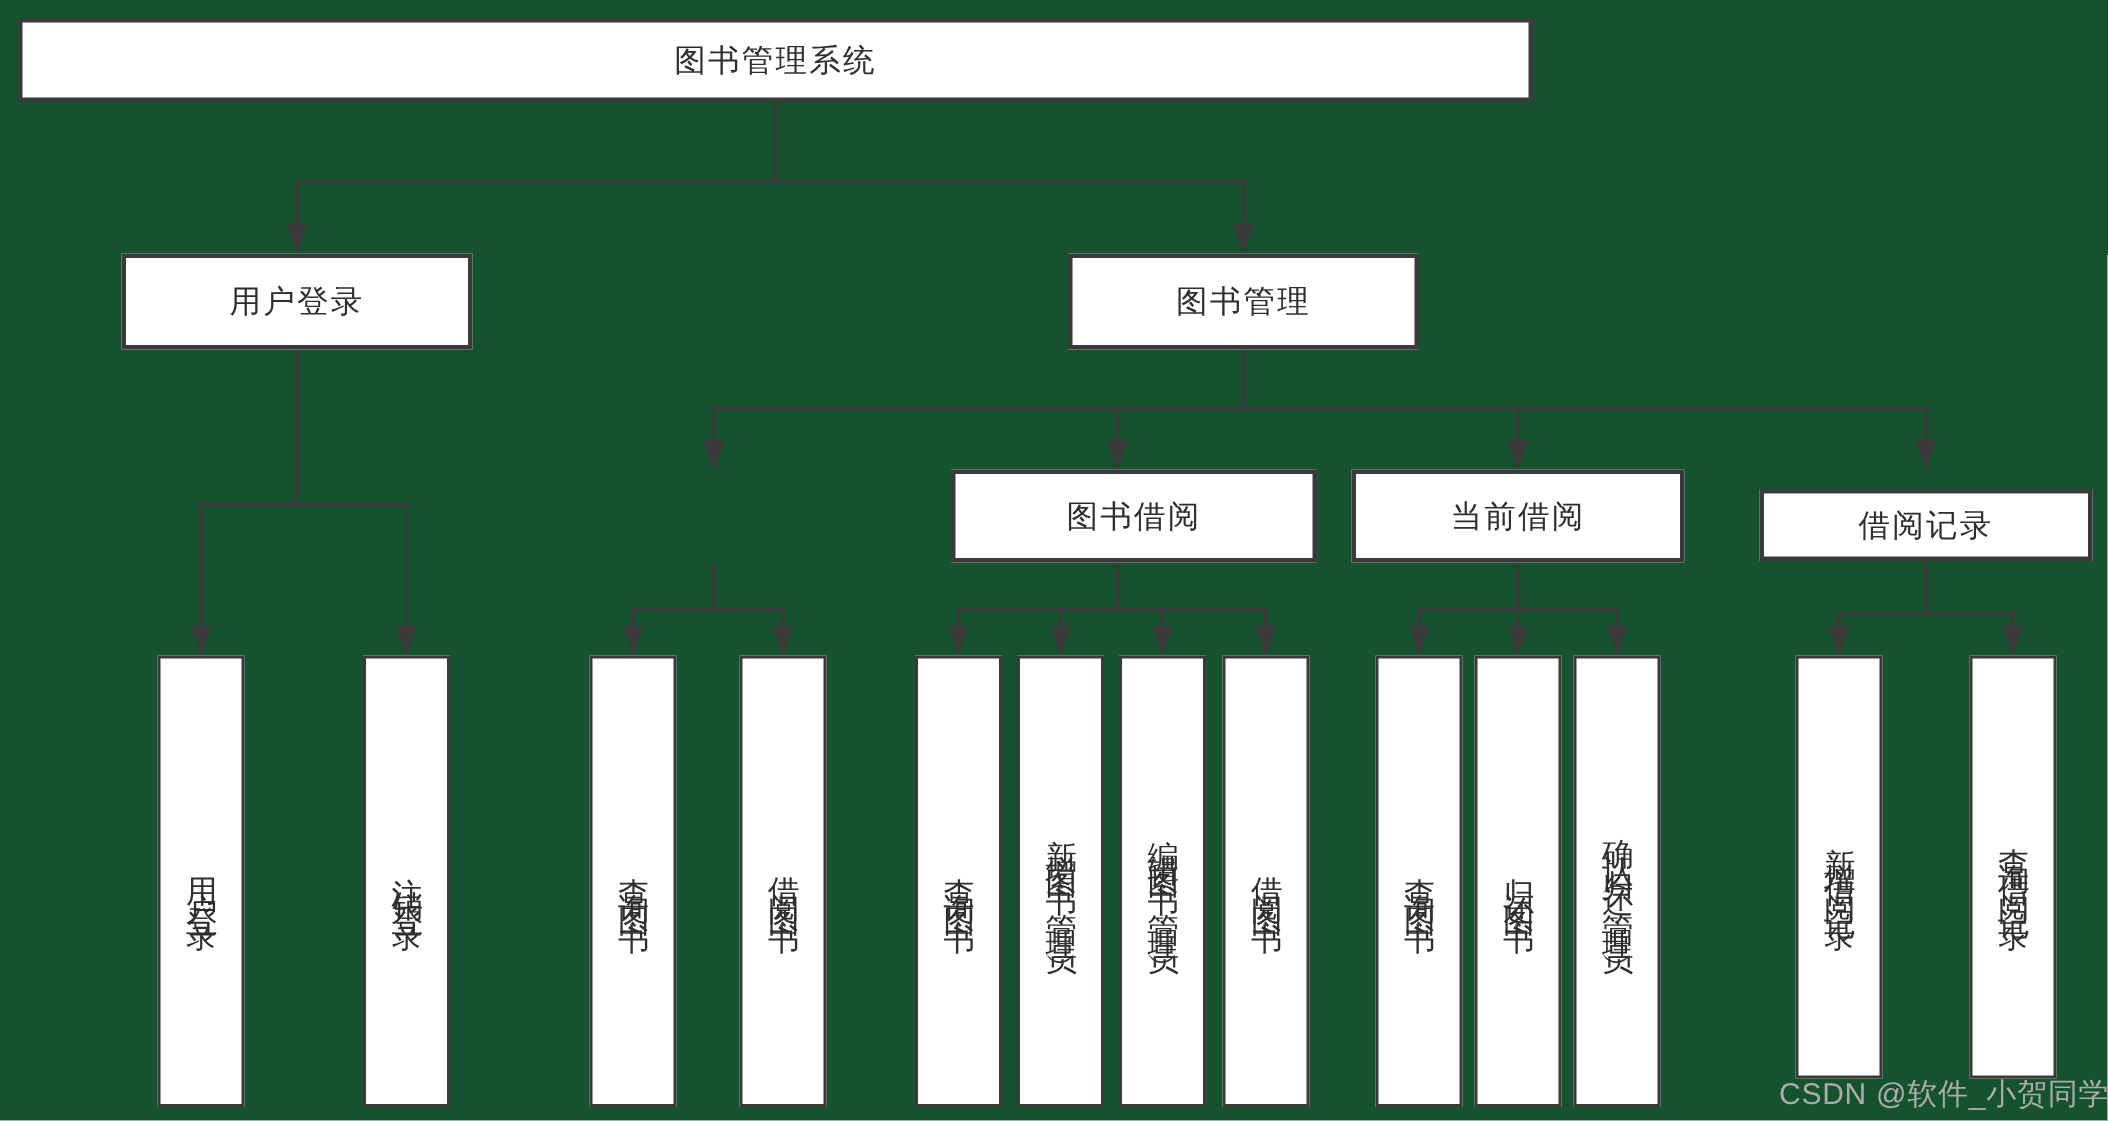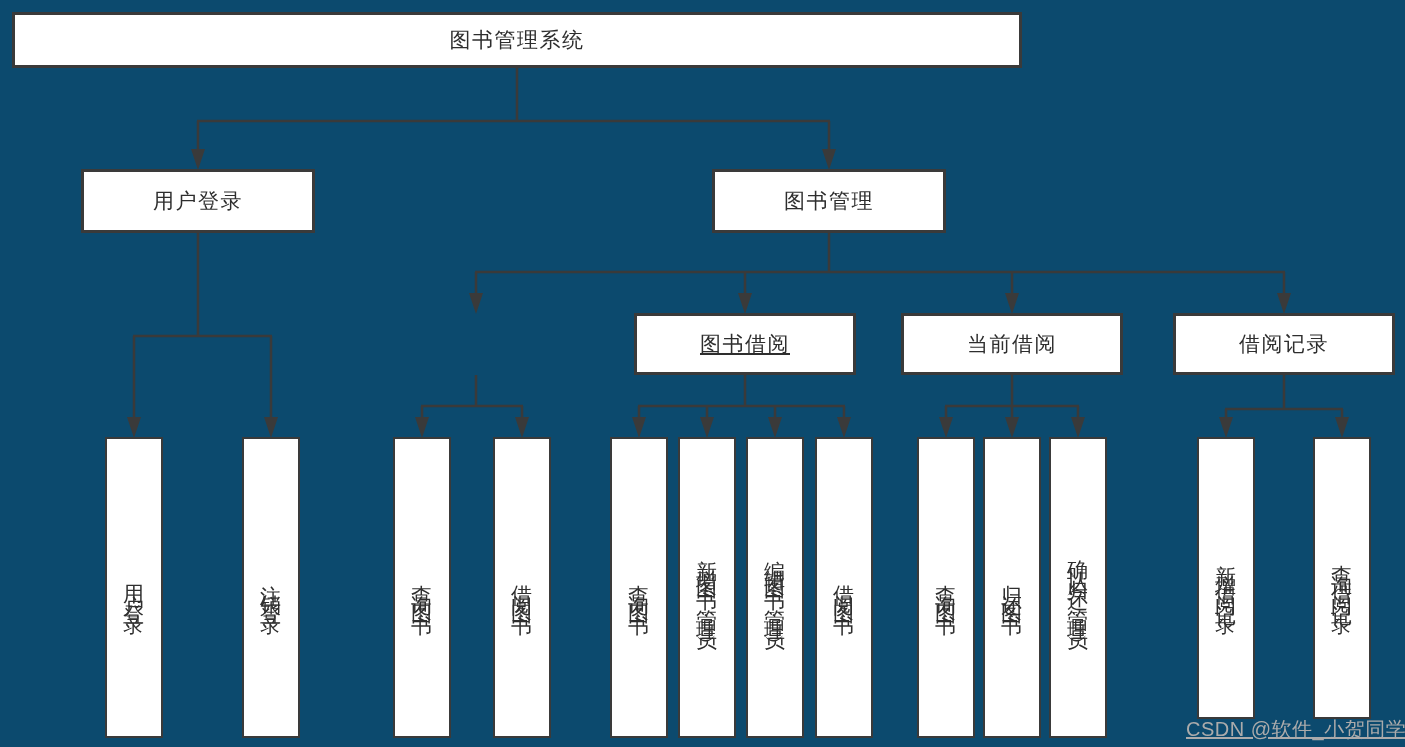--- a/index.html
+++ b/index.html
@@ -1,21 +1,21 @@
 <!DOCTYPE html>
 <html><head>
 <meta charset="utf-8">
 <style>
   html, body { margin: 0; padding: 0; background: #ffffff; }
   * { box-sizing: border-box; }
   #canvas {
     position: relative;
     width: 1405px;
     height: 747px;
-    background: #0c4a6e;
+    background: #14532d;
     font-family: "Liberation Sans", "DejaVu Sans", sans-serif;
     color: #2e2e2e;
     overflow: hidden;
   }
   #wires {
     position: absolute;
     left: 0; top: 0;
     width: 1405px; height: 747px;
     z-index: 1;
   }
@@ -53,21 +53,20 @@
   }
   #watermark {
     position: absolute;
     left: 1186px;
     top: 716px;
     font-size: 20px;
     color: #ababab;
     letter-spacing: 0.5px;
     white-space: nowrap;
     z-index: 3;
-    text-decoration: underline;
   }
 </style>
 </head>
 <body>
 
 <div id="canvas">
 
   <svg id="wires" viewBox="0 0 1405 747" xmlns="http://www.w3.org/2000/svg">
     <g stroke="#3a3a3a" stroke-width="2.5" fill="none">
       <path d="M517,68 V122
@@ -131,27 +130,27 @@
     <span class="lbl">图书管理系统</span>
   </div>
 
   <div class="node" style="left:81px; top:169px; width:234px; height:64px;">
     <span class="lbl">用户登录</span>
   </div>
   <div class="node" style="left:712px; top:169px; width:234px; height:64px;align-items:center;">
     <span class="lbl">图书管理</span>
   </div>
 
-  <div class="node" style="left:634px; top:313px; width:222px; height:62px;text-decoration:underline;">
+  <div class="node" style="left:634px; top:313px; width:244px; height:62px;">
     <span class="lbl">图书借阅</span>
   </div>
   <div class="node" style="left:901px; top:313px; width:222px; height:62px;text-align:center;">
     <span class="lbl">当前借阅</span>
   </div>
-  <div class="node" style="left:1173px; top:313px; width:222px; height:62px;">
+  <div class="node" style="left:1173px; top:326px; width:222px; height:48px;">
     <span class="lbl">借阅记录</span>
   </div>
 
   <div class="leaf" style="left:105px; top:437px; width:58px; height:301px;">
     <span class="vlbl">用户登录</span>
   </div>
   <div class="leaf" style="left:242px; top:437px; width:58px; height:301px;">
     <span class="vlbl">注销登录</span>
   </div>
   <div class="leaf" style="left:393px; top:437px; width:58px; height:301px;">

